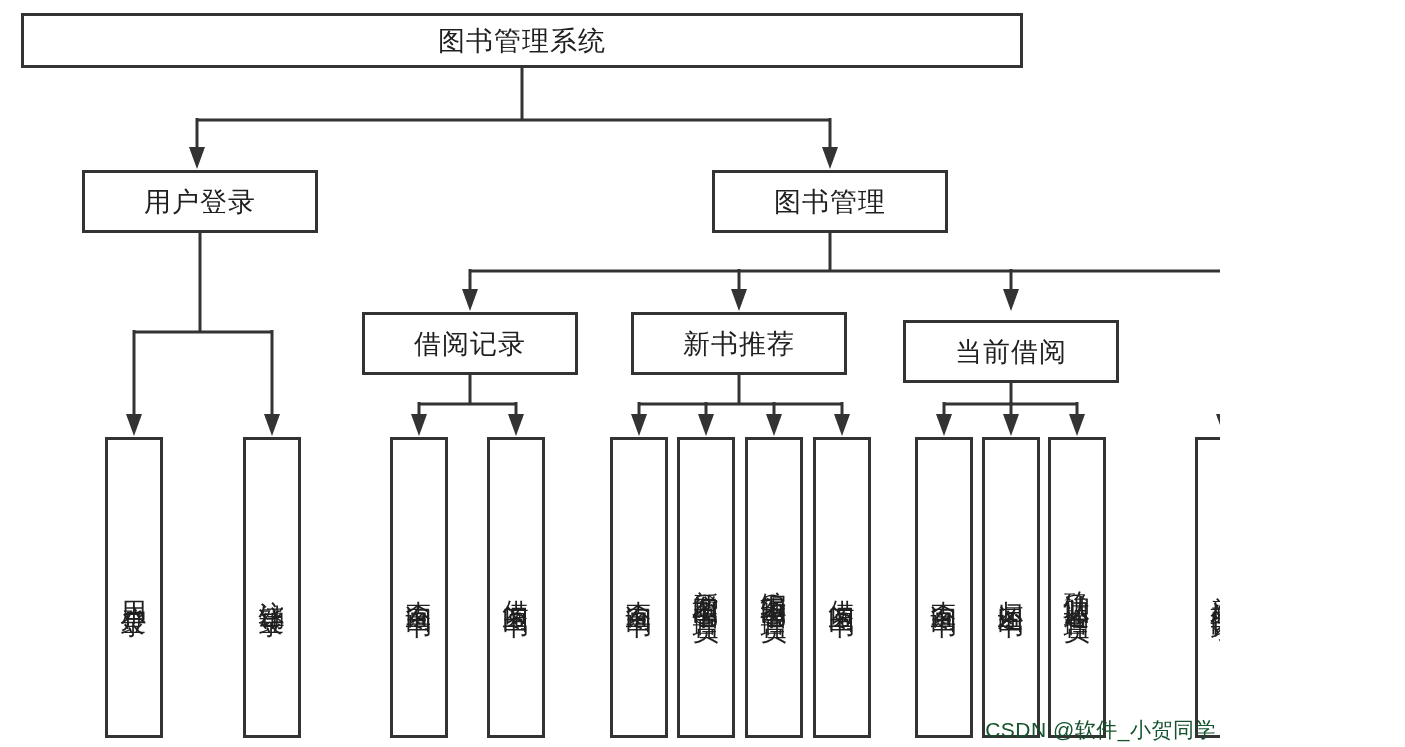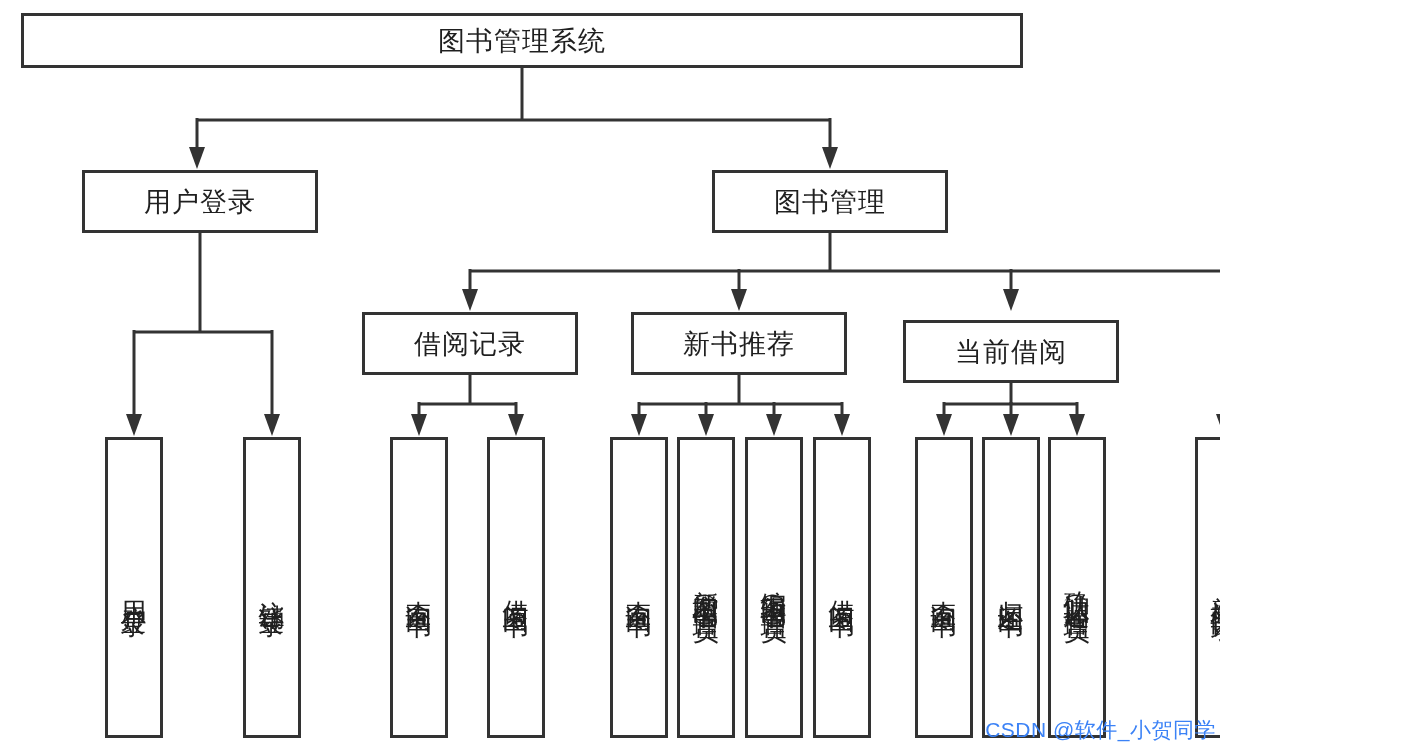--- a/index.html
+++ b/index.html
@@ -42,21 +42,21 @@
     font-size: 26px;
     letter-spacing: 4px;
     line-height: 1;
   }
   .watermark {
     position: absolute;
     right: 4px;
     bottom: 3px;
     font-size: 21px;
     letter-spacing: 0.5px;
-    color: #3b82f6;
+    color: #14532d;
     z-index: 3;
     white-space: nowrap;
   }
 </style>
 </head>
 <body>
 
 <div id="stage">
 
   <svg id="connectors" viewBox="0 0 1405 747" fill="none" stroke="#333333" stroke-width="3">

